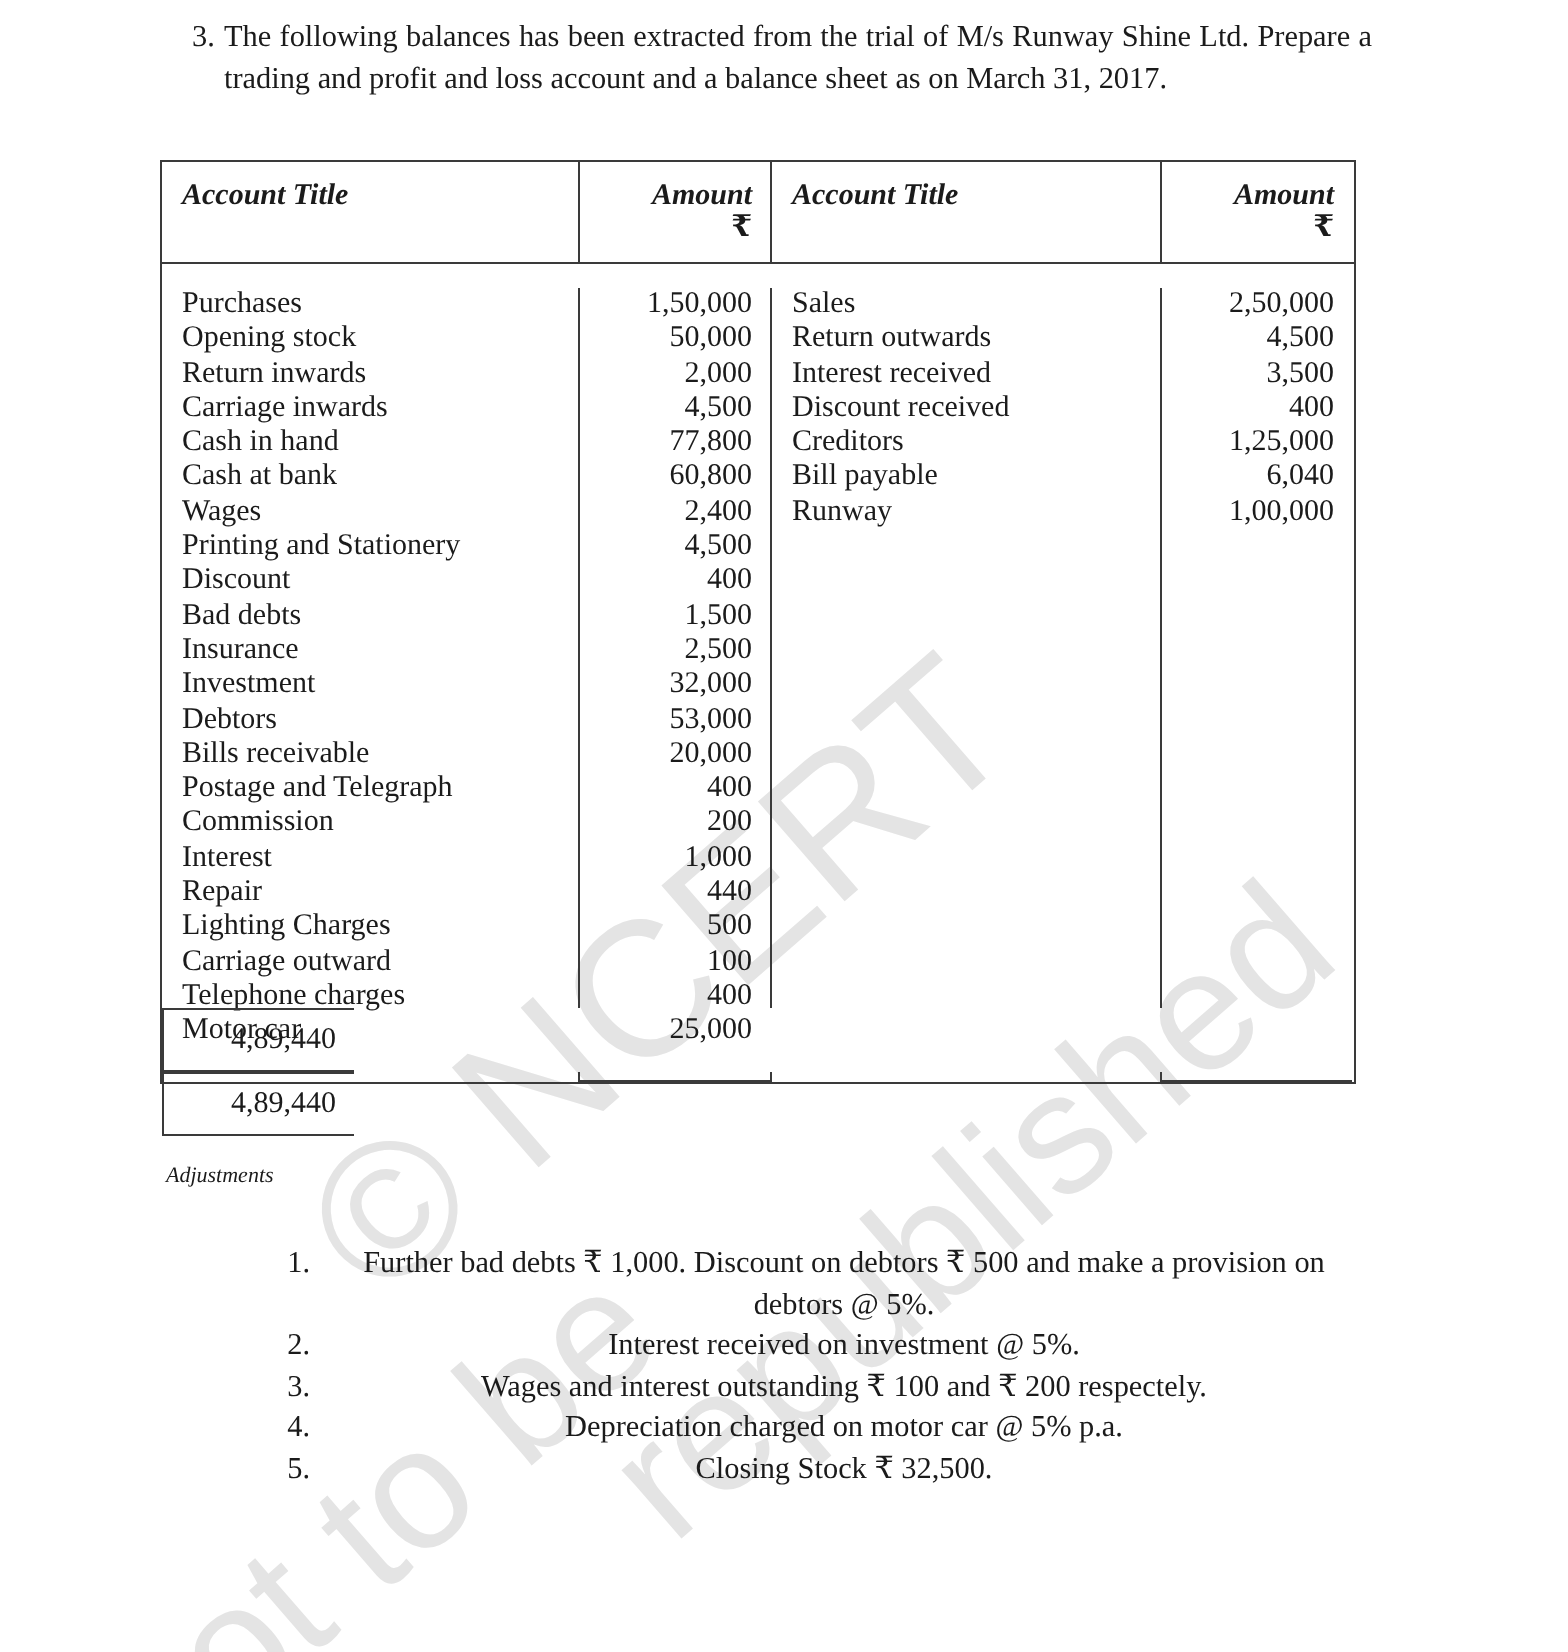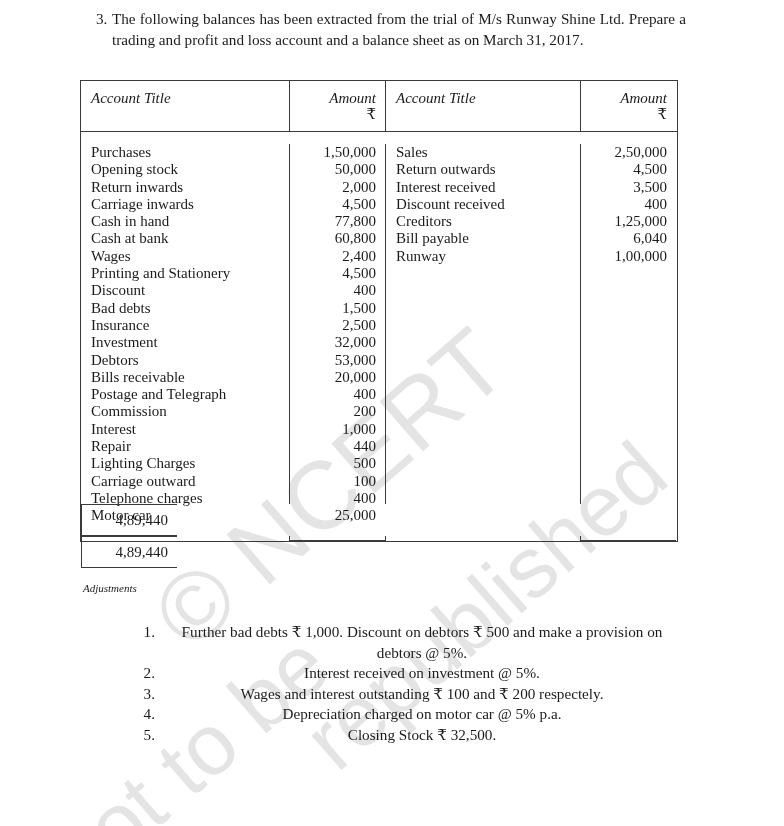--- a/index.html
+++ b/index.html
@@ -97,20 +97,21 @@
   .col-title-2 { width: 195px; box-sizing: border-box; padding-left: 10px;
                  border-left: 1.4px solid #3a3a3a; }
   .col-amt-2   { width: 96px;  box-sizing: border-box; padding-right: 9px;
                  border-left: 1.4px solid #3a3a3a; text-align: right; }
 
   #tb-head {
     height: 50px;
     border-bottom: 1.5px solid #3a3a3a;
     font-style: italic;
     font-size: 15px;
+    font-weight: bold;
   }
   #tb-head .col-title-1,
   #tb-head .col-title-2,
   #tb-head .col-amt-1,
   #tb-head .col-amt-2 {
     padding-top: 9px;
   }
   .hdr-amount-stack {
     display: block;
     line-height: 17px;

